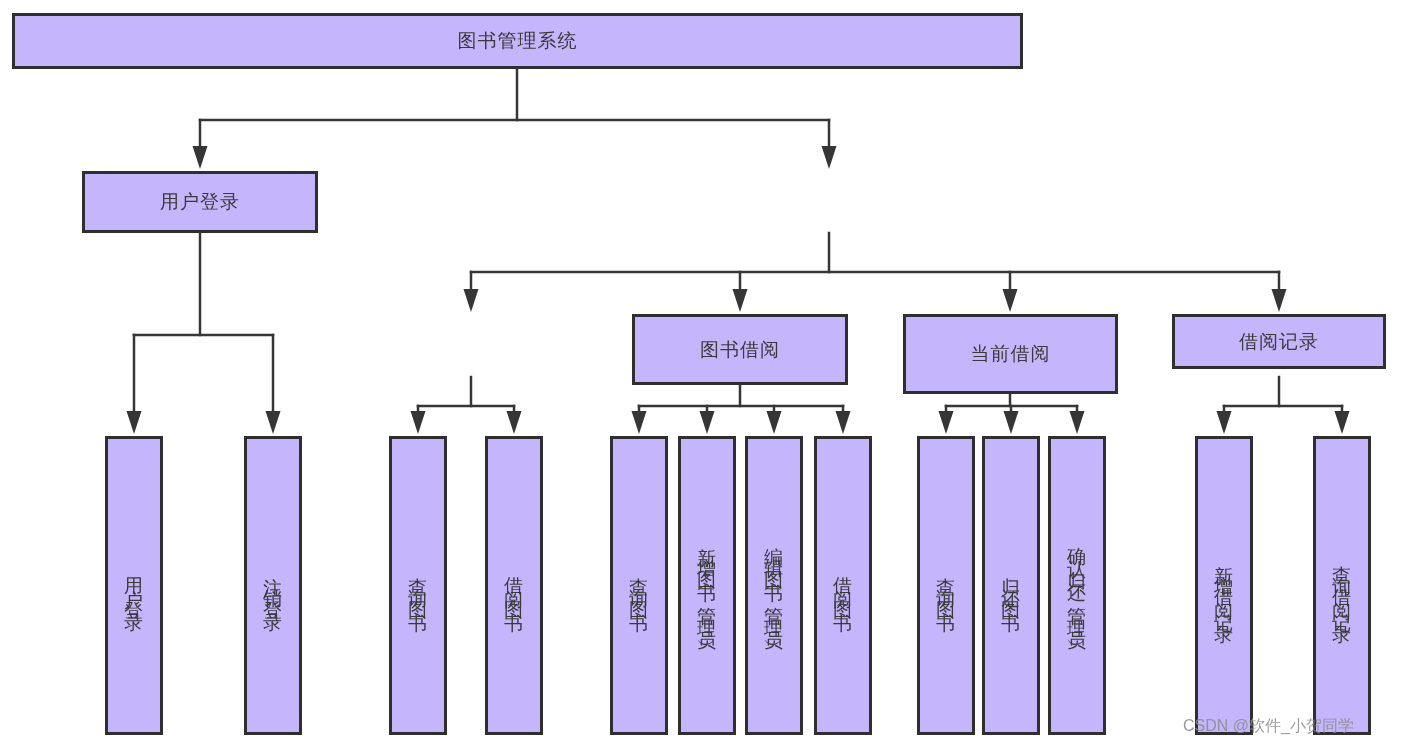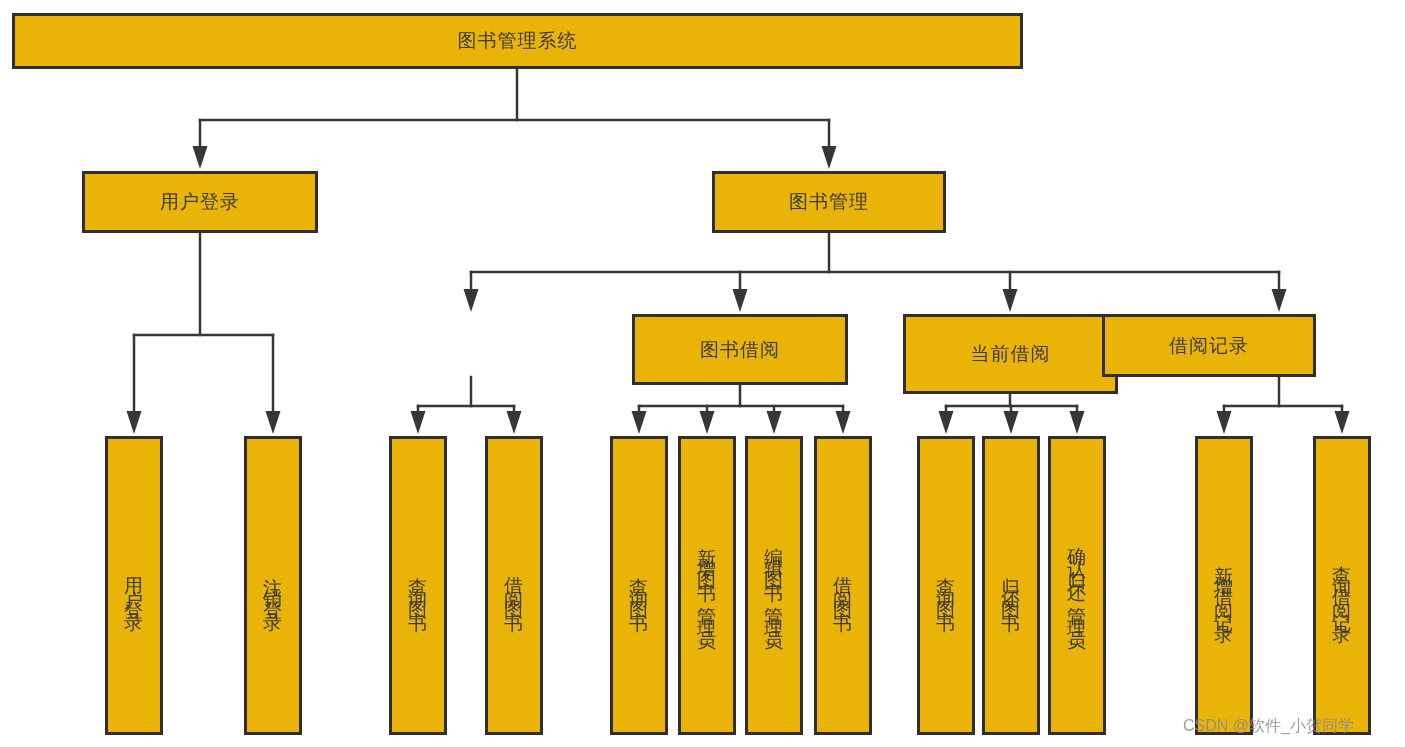--- a/index.html
+++ b/index.html
@@ -8,21 +8,21 @@
     width:1405px;height:747px;
     background:#ffffff;
     overflow:hidden;
     font-family:"Liberation Sans","DejaVu Sans",sans-serif;
     color:#3a3a3a;
   }
   .wires{position:absolute;left:0;top:0;z-index:1;}
   .box{
     position:absolute;
     box-sizing:border-box;
-    background:#eab308;
+    background:#c4b5fd;
     border:3px solid #2f2f2f;
     z-index:2;
     display:flex;
     align-items:center;
     justify-content:center;
   }
   .hbox{font-size:19px;letter-spacing:1px;}
   .leaf{width:58px;height:299px;}
   .vtext{
     writing-mode:vertical-rl;
@@ -101,31 +101,28 @@
       <polygon points="1334.5,411 1349.5,411 1342,434" fill="#363636"></polygon>
     </svg>
 
   <div class="box hbox" style="left:12px;top:13px;width:1011px;height:56px">
     <span>图书管理系统</span>
   </div>
 
   <div class="box hbox" style="left:82px;top:171px;width:236px;height:62px">
     <span>用户登录</span>
   </div>
-  <div class="box hbox" style="left:712px;top:171px;width:234px;height:62px">
-    <span>图书管理</span>
-  </div>
 
   <div class="box hbox" style="left:632px;top:314px;width:216px;height:71px">
     <span>图书借阅</span>
   </div>
   <div class="box hbox" style="left:903px;top:314px;width:215px;height:80px">
     <span>当前借阅</span>
   </div>
-  <div class="box hbox" style="left:1102px;top:314px;width:214px;height:63px">
+  <div class="box hbox" style="left:1172px;top:314px;width:214px;height:55px">
     <span>借阅记录</span>
   </div>
 
   <div class="box leaf" style="left:105px;top:436px">
     <span class="vtext">用户登录</span>
   </div>
   <div class="box leaf" style="left:244px;top:436px">
     <span class="vtext">注销登录</span>
   </div>
 

